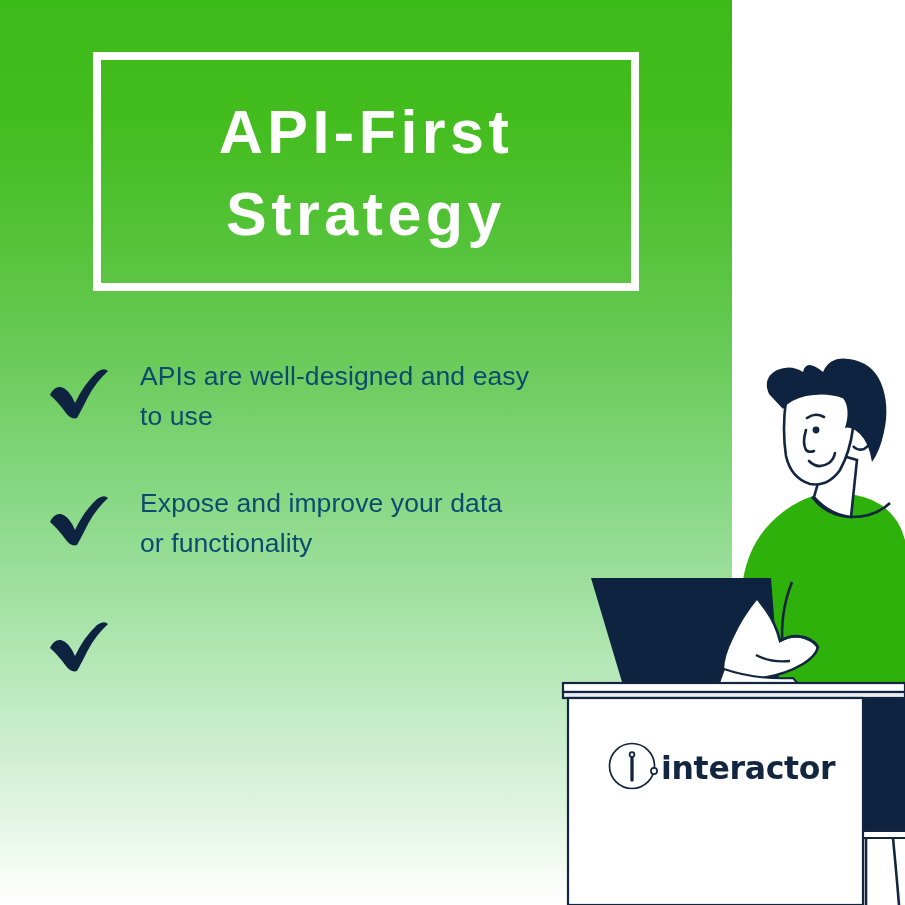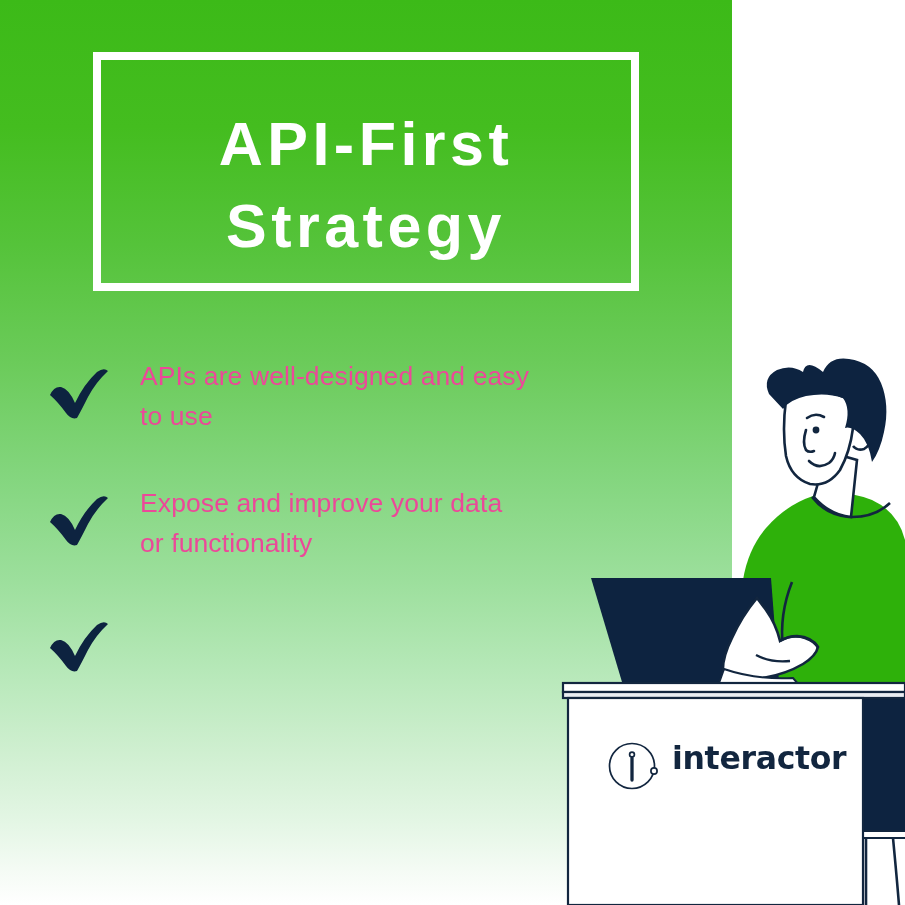--- a/index.html
+++ b/index.html
@@ -37,21 +37,21 @@
 
   
   #title-frame {
     position:absolute;
     left:93px; top:52px;
     width:546px; height:239px;
     border:8px solid #ffffff;
   }
   #title-text {
     position:absolute;
-    left:93px; top:52px;
+    left:93px; top:40px;
     width:546px; height:267px;
     display:flex;
     flex-direction:column;
     align-items:center;
     justify-content:center;
     color:#ffffff;
     font-size:61px;
     font-weight:bold;
     letter-spacing:4.5px;
     line-height:1.33;
@@ -72,43 +72,43 @@
     margin-bottom:42px;
     min-height:76px;
   }
   .check-wrap {
     width:92px;
     flex:0 0 92px;
     padding-top:16px;
   }
   .check-wrap svg { display:block; }
   .bullet-text {
-    color:#ec4899;
+    color:#0c4a6e;
     font-size:26.5px;
     line-height:1.52;
     letter-spacing:0.1px;
     padding-top:4px;
     white-space:pre-line;
   }
 
   
   #illustration {
     position:absolute;
     left:0; top:0;
     width:905px; height:905px;
     pointer-events:none;
   }
 
   
   #desk-logo {
     position:absolute;
     left:607px; top:740px;
     display:flex;
-    align-items:flex-start;
-    gap:13px;
+    align-items:center;
+    gap:2px;
   }
   #desk-logo-mark { display:block; }
   #desk-logo-text {
     color:#12263f;
     font-size:31.5px;
     font-weight:bold;
     letter-spacing:-0.3px;
     font-family:"DejaVu Sans", sans-serif;
   }
 </style>

